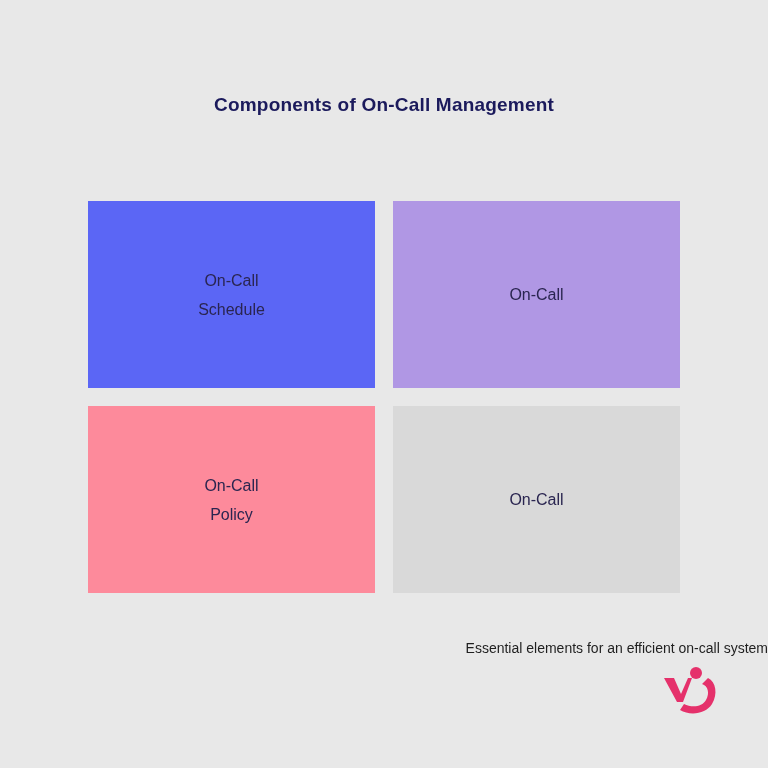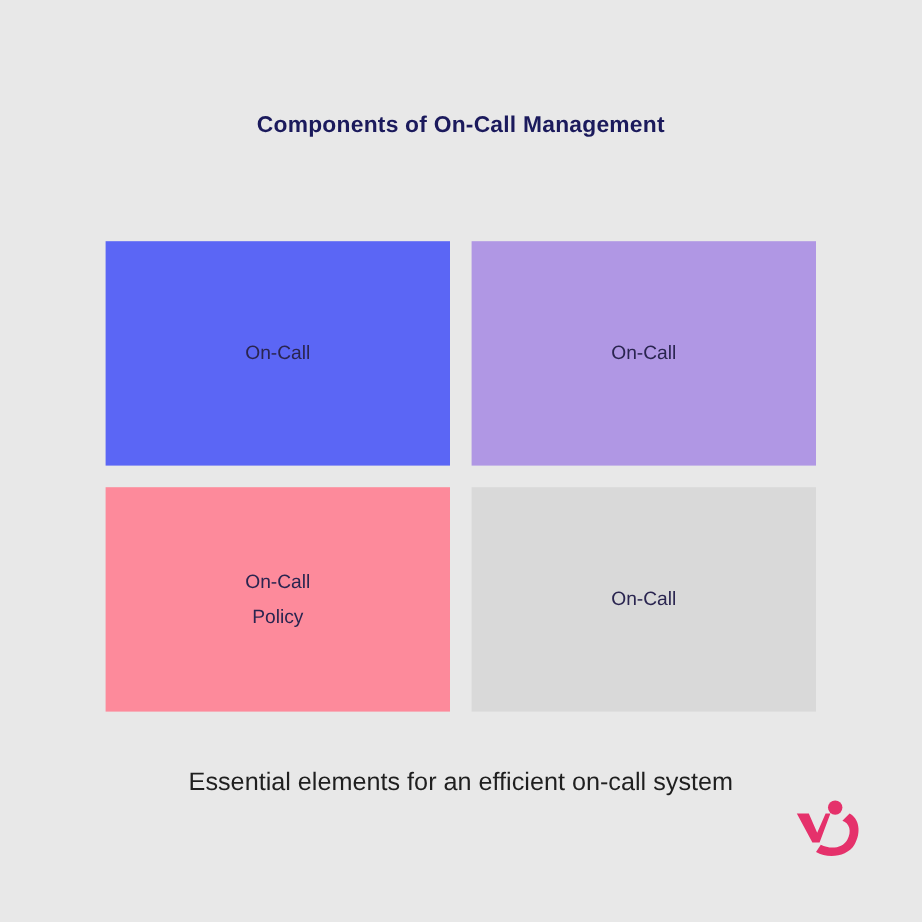--- a/index.html
+++ b/index.html
@@ -11,33 +11,34 @@
     position:absolute; left:0; top:94px; width:768px; text-align:center;
     font-size:19px; font-weight:bold; color:#1b1a5c; letter-spacing:0.2px;
   }
   .box {
     position:absolute; width:287px; height:187px;
     display:flex; align-items:center; justify-content:center; text-align:center;
     font-size:16px; line-height:29px; color:#2a2550;
   }
   .box span { display:block; }
   .subtitle {
-    position:absolute; left:0; top:640px; width:768px; text-align:center;
-    font-size:21px; color:#1f1f1f;
+    position:absolute; left:0; top:640px; width:768px; text-align:right;
+    font-size:14px; color:#1f1f1f;
   }
   .logo { position:absolute; left:662px; top:664px; width:58px; height:54px; }
 </style>
 </head>
 <body>
 
 <div class="title">Components of On-Call Management</div>
 
 <div class="box" style="left:88px; top:201px; background:#5b66f5;">
   <div>
     <span>On-Call</span>
+    <span>Schedule</span>
   </div>
 </div>
 
 <div class="box" style="left:393px; top:201px; background:#b097e4;">
   <div>
     <span>On-Call</span>
   </div>
 </div>
 
 <div class="box" style="left:88px; top:406px; background:#fd8a9b;">

